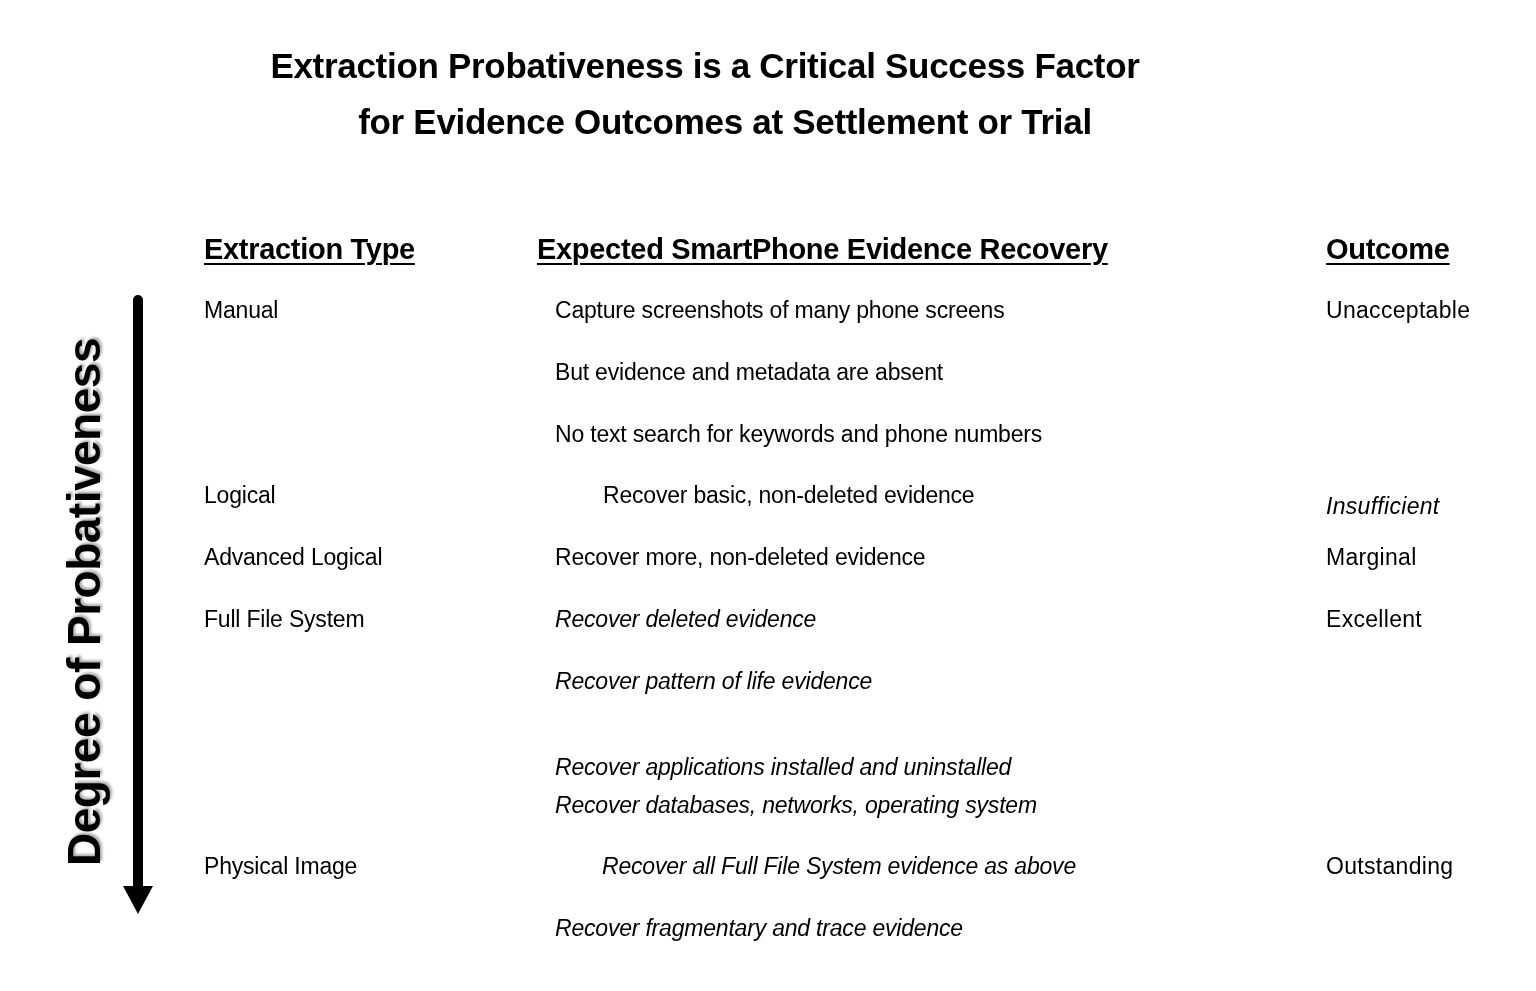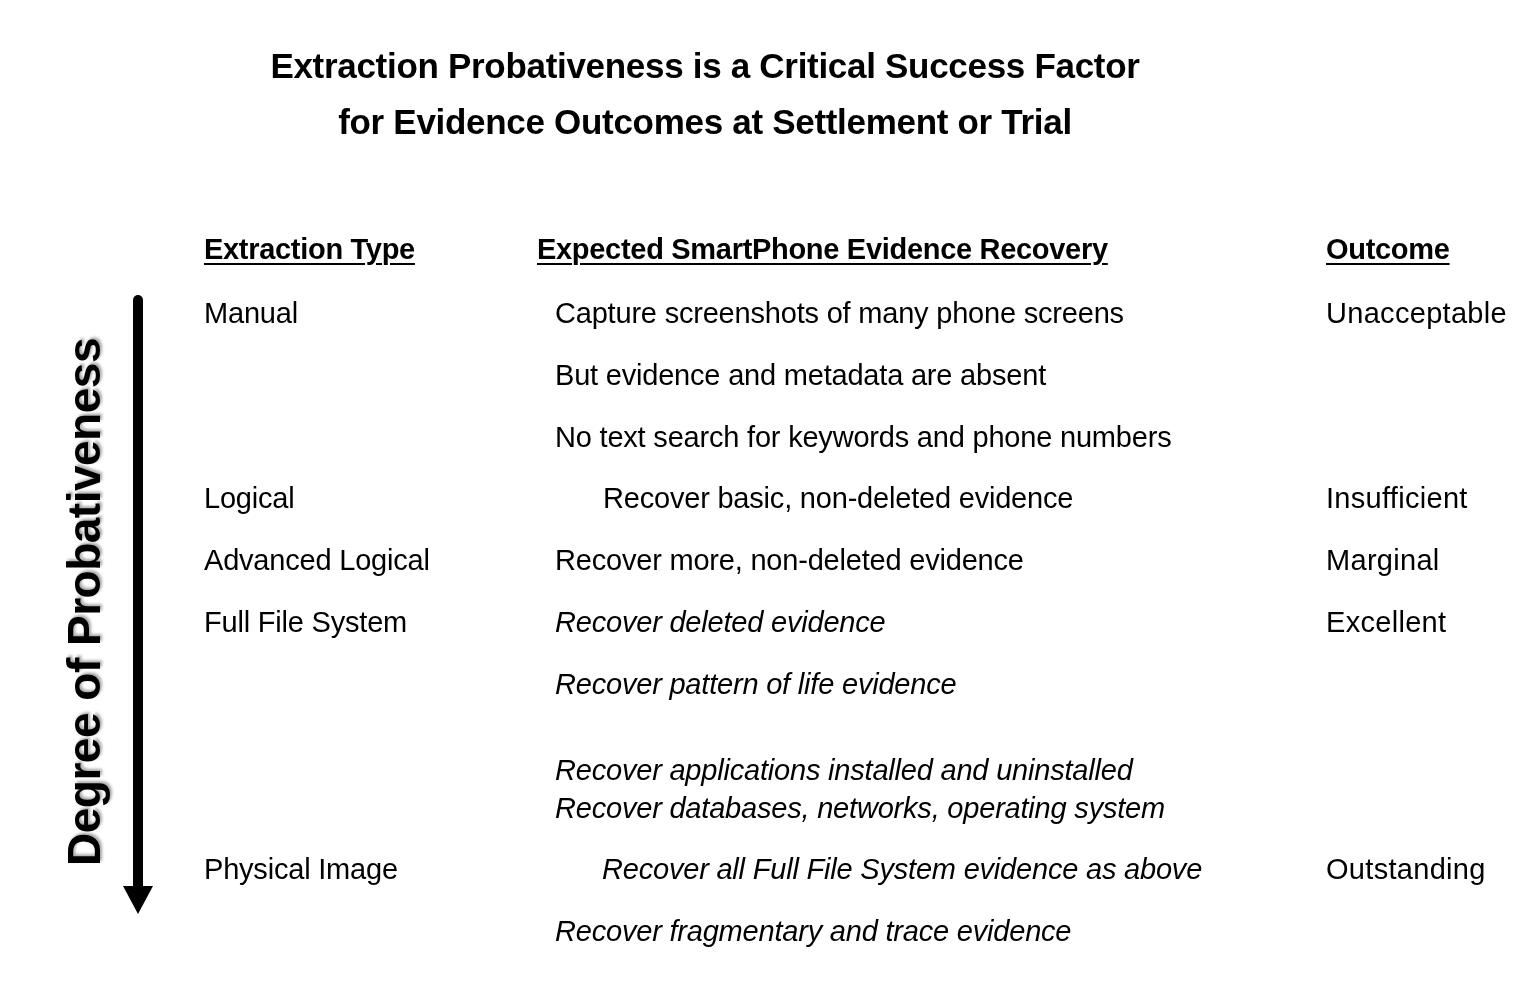--- a/index.html
+++ b/index.html
@@ -19,40 +19,40 @@
       position: absolute;
       left: 0;
       width: 1410px;
       text-align: center;
       font-weight: bold;
       font-size: 35px;
       letter-spacing: -0.3px;
       white-space: nowrap;
     }
     #title-1 { top: 30px; margin-top: 16px; }
-    #title-2 { top: 102px; }
+    #title-2 { top: 102px; padding-left: 20px; }
 
     .hdr {
       position: absolute;
       top: 233px;
       font-weight: bold;
       font-size: 29px;
       text-decoration: underline;
       text-underline-offset: 4px;
       text-decoration-thickness: 2px;
       white-space: nowrap;
       letter-spacing: -0.3px;
     }
     #hdr-type { left: 204px; }
     #hdr-recovery { left: 537px; }
     #hdr-outcome { left: 1326px; }
 
     .cell {
       position: absolute;
-      font-size: 29px;
+      font-size: 23px;
       white-space: nowrap;
       letter-spacing: -0.2px;
     }
     .col-type { left: 204px; }
     .col-rec { left: 555px; }
     .col-out { left: 1326px; letter-spacing: 0.3px; }
     .italic { font-style: italic; }
 
     #probativeness-axis {
       position: absolute;
@@ -94,21 +94,21 @@
     <div class="cell col-rec" style="top: 297px;">Capture screenshots of many phone screens</div>
     <div class="cell col-out" style="top: 297px;">Unacceptable</div>
     <div class="cell col-type" style="top: 359px;"></div>
     <div class="cell col-rec" style="top: 359px;">But evidence and metadata are absent</div>
     <div class="cell col-out" style="top: 359px;"></div>
     <div class="cell col-type" style="top: 421px;"></div>
     <div class="cell col-rec" style="top: 421px; text-align: center;">No text search for keywords and phone numbers</div>
     <div class="cell col-out" style="top: 421px;"></div>
     <div class="cell col-type" style="top: 482px;">Logical</div>
     <div class="cell col-rec" style="top: 482px; margin-left: 48px;">Recover basic, non-deleted evidence</div>
-    <div class="cell col-out" style="top: 482px;">Insufficient</div>
+    <div class="cell col-out" style="top: 493px; font-style: italic;">Insufficient</div>
     <div class="cell col-type" style="top: 544px;">Advanced Logical</div>
     <div class="cell col-rec" style="top: 544px;">Recover more, non-deleted evidence</div>
     <div class="cell col-out" style="top: 544px;">Marginal</div>
     <div class="cell col-type" style="top: 606px;">Full File System</div>
     <div class="cell col-rec italic" style="top: 606px;">Recover deleted evidence</div>
     <div class="cell col-out" style="top: 606px;">Excellent</div>
     <div class="cell col-type" style="top: 668px;"></div>
     <div class="cell col-rec italic" style="top: 668px;">Recover pattern of life evidence</div>
     <div class="cell col-out" style="top: 668px;"></div>
     <div class="cell col-type" style="top: 730px;"></div>

